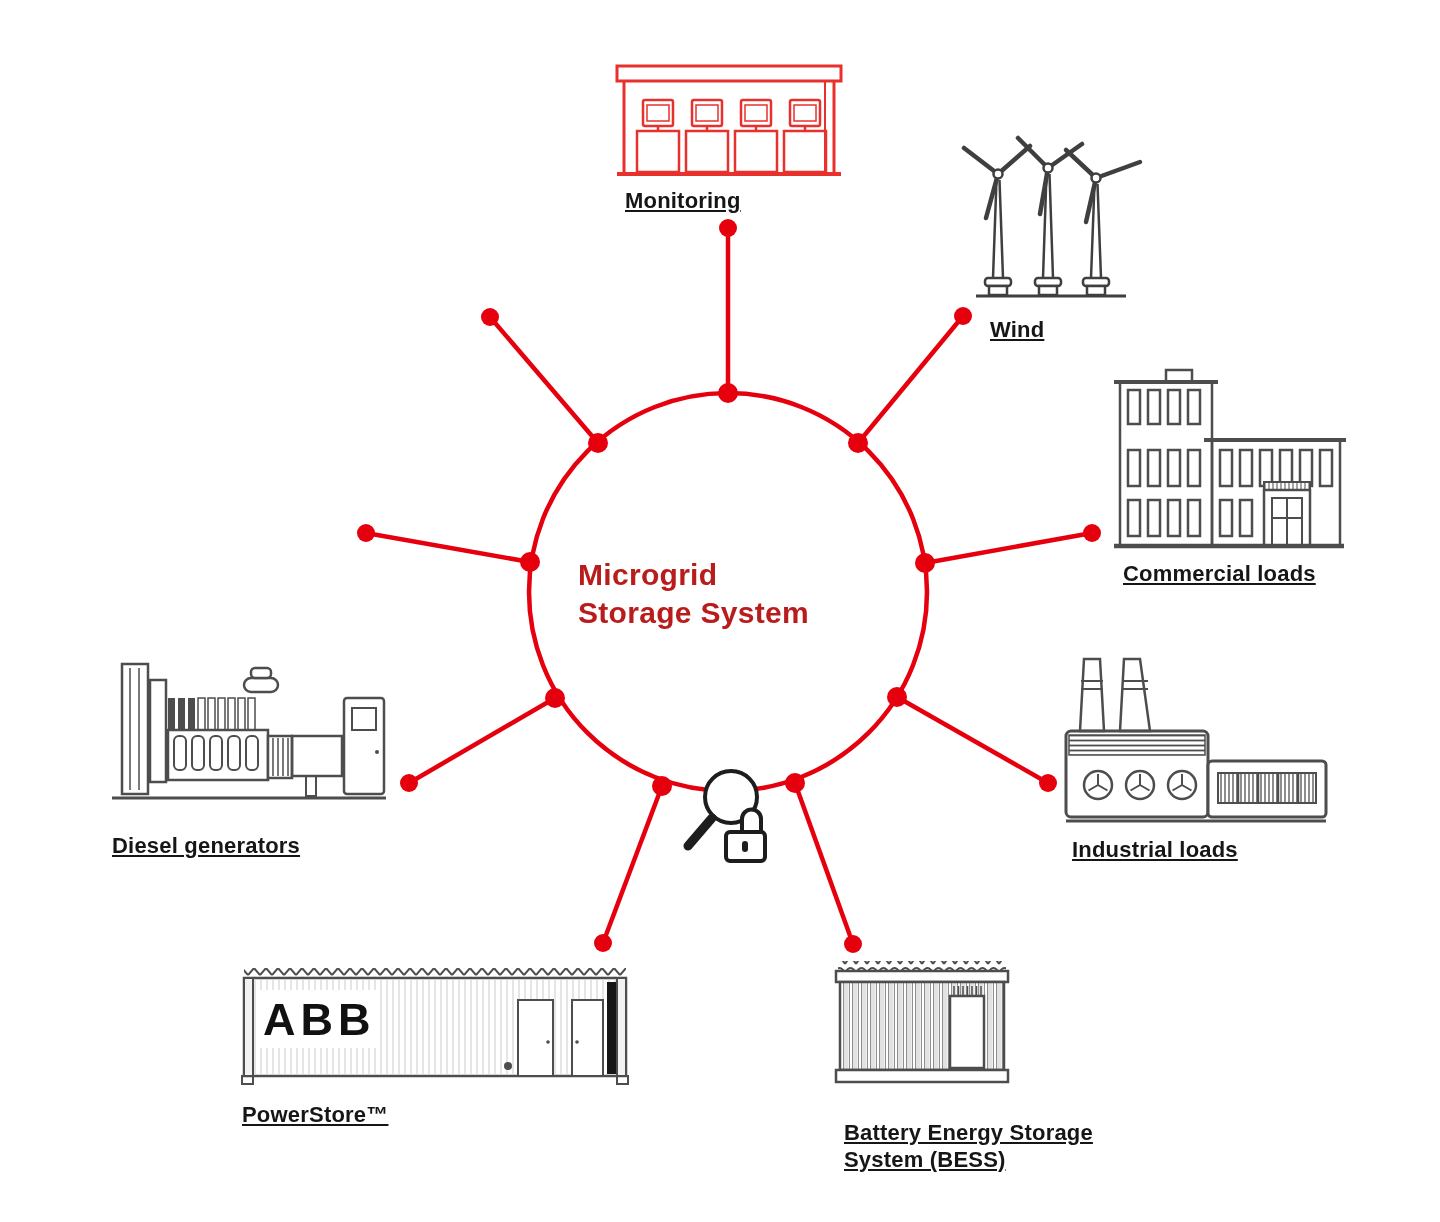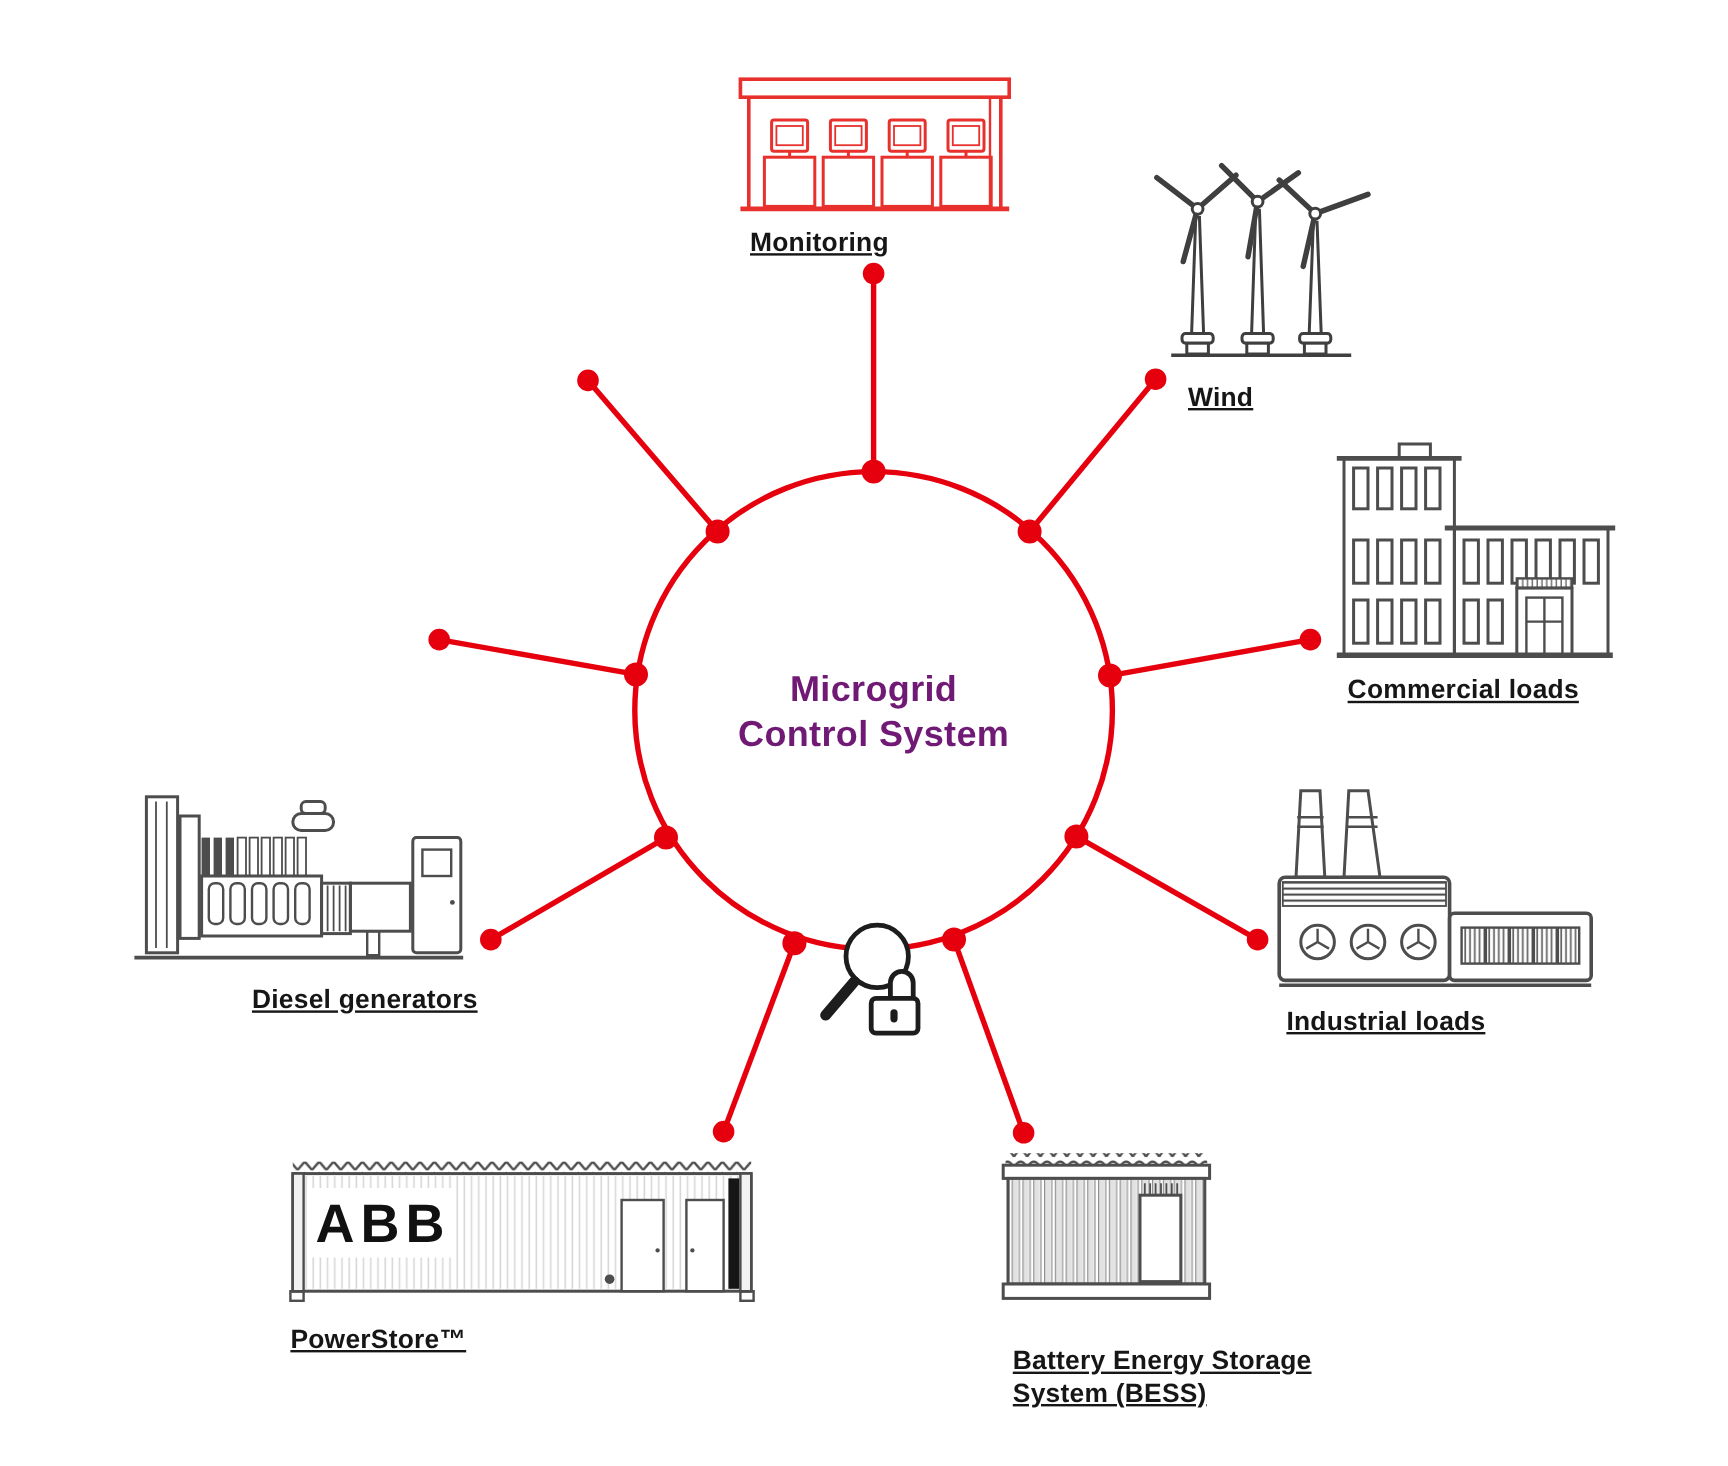--- a/index.html
+++ b/index.html
@@ -6,22 +6,22 @@
   .canvas{
     position:relative;width:1440px;height:1222px;background:#ffffff;overflow:hidden;
     font-family:"Liberation Sans",sans-serif;
   }
   .overlay{position:absolute;left:0;top:0;}
   .node{position:absolute;}
   .lbl{
     font-weight:700;font-size:22px;line-height:1.22;color:#161616;letter-spacing:.2px;text-decoration:underline;
   }
   .hub-title{
-    position:absolute;left:578px;top:556px;width:300px;text-align:center;
-    font-weight:700;font-size:30px;line-height:38px;color:#701a75;letter-spacing:.3px;
+    position:absolute;left:578px;top:556px;width:300px;
+    font-weight:700;font-size:30px;line-height:38px;color:#b91c1c;letter-spacing:.3px;
   }
   .hub-title span{display:block;}
 </style>
 </head>
 <body>
 
 <div class="canvas">
 
   <svg class="overlay" width="1440" height="1222" viewBox="0 0 1440 1222">
     <g stroke="#e6000e" stroke-width="4.5" fill="none">
@@ -60,21 +60,21 @@
       <circle cx="731" cy="797" r="26" fill="#ffffff" stroke="#1d1d1d" stroke-width="4"></circle>
       <line x1="712" y1="818" x2="688" y2="846" stroke="#1d1d1d" stroke-width="9" stroke-linecap="round"></line>
       <path d="M742 834 V819 a9.5 9.5 0 0 1 19 0 V834" fill="#ffffff" stroke="#1d1d1d" stroke-width="4"></path>
       <rect x="726" y="832" width="39" height="29" rx="4" fill="#ffffff" stroke="#1d1d1d" stroke-width="4"></rect>
       <rect x="742" y="841" width="6" height="11" rx="3" fill="#1d1d1d"></rect>
     </g>
   </svg>
 
   <div class="hub-title">
     <span>Microgrid</span>
-    <span>Control System</span>
+    <span>Storage System</span>
   </div>
 
   <div class="node" style="left:615px;top:62px;width:228px;">
     <svg width="228" height="118" viewBox="0 0 228 118">
       <g stroke="#e8312d" fill="none">
         <rect x="2" y="4" width="224" height="15" stroke-width="3"></rect>
         <line x1="9" y1="19" x2="9" y2="111" stroke-width="3"></line>
         <line x1="210" y1="19" x2="210" y2="111" stroke-width="2"></line>
         <line x1="219" y1="19" x2="219" y2="111" stroke-width="3"></line>
         <line x1="2" y1="112" x2="226" y2="112" stroke-width="4"></line>
@@ -307,18 +307,18 @@
         <rect x="153" y="16" width="20" height="10" rx="4" stroke-width="2.5" fill="#ffffff"></rect>
         <rect x="170" y="84" width="24" height="42" stroke-width="2.5" fill="#ffffff"></rect>
         <path d="M175 86 V124 M180 86 V124 M185 86 V124 M190 86 V124" stroke-width="1.5"></path>
         <rect x="194" y="84" width="50" height="40" stroke-width="2.5"></rect>
         <rect x="208" y="124" width="10" height="20" stroke-width="2"></rect>
         <rect x="246" y="46" width="40" height="96" rx="3" stroke-width="2.5" fill="#ffffff"></rect>
         <rect x="254" y="56" width="24" height="22" stroke-width="2"></rect>
         <circle cx="279" cy="100" r="2" fill="#4d4d4d" stroke="none"></circle>
       </g>
     </svg>
-    <div class="lbl" style="padding-left:14px;margin-top:8px;text-align:right;">Diesel generators</div>
+    <div class="lbl" style="padding-left:14px;margin-top:22px;">Diesel generators</div>
   </div>
 
 
 
 </div>
 
 </body></html>

